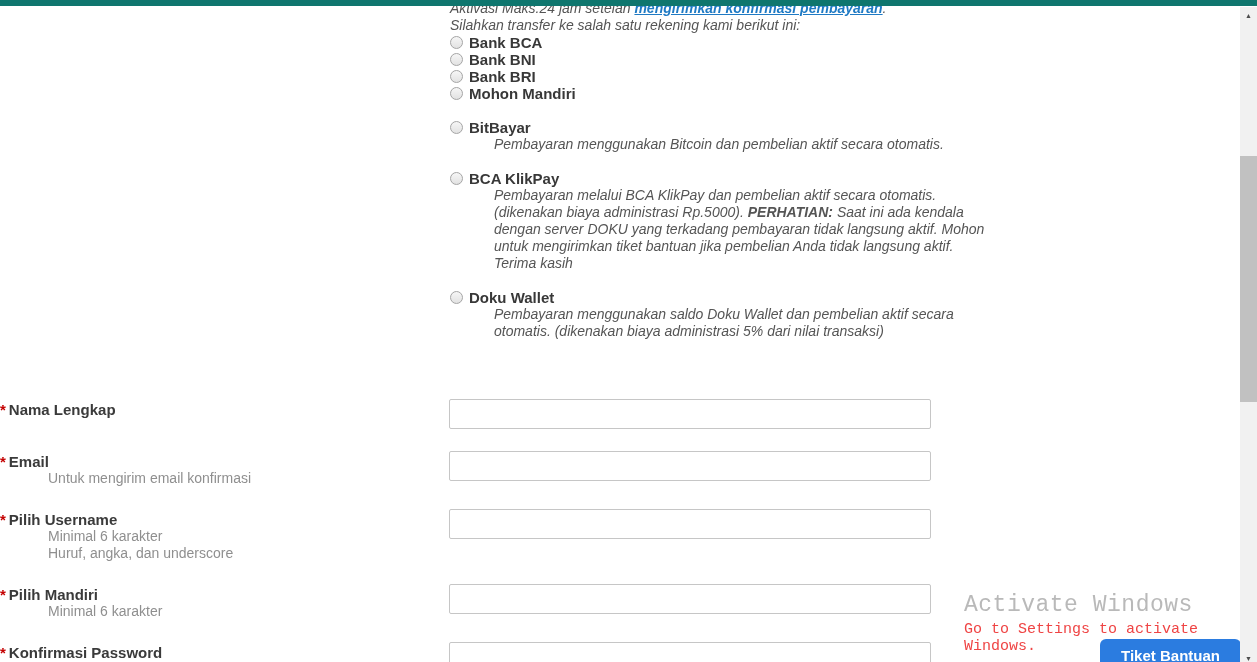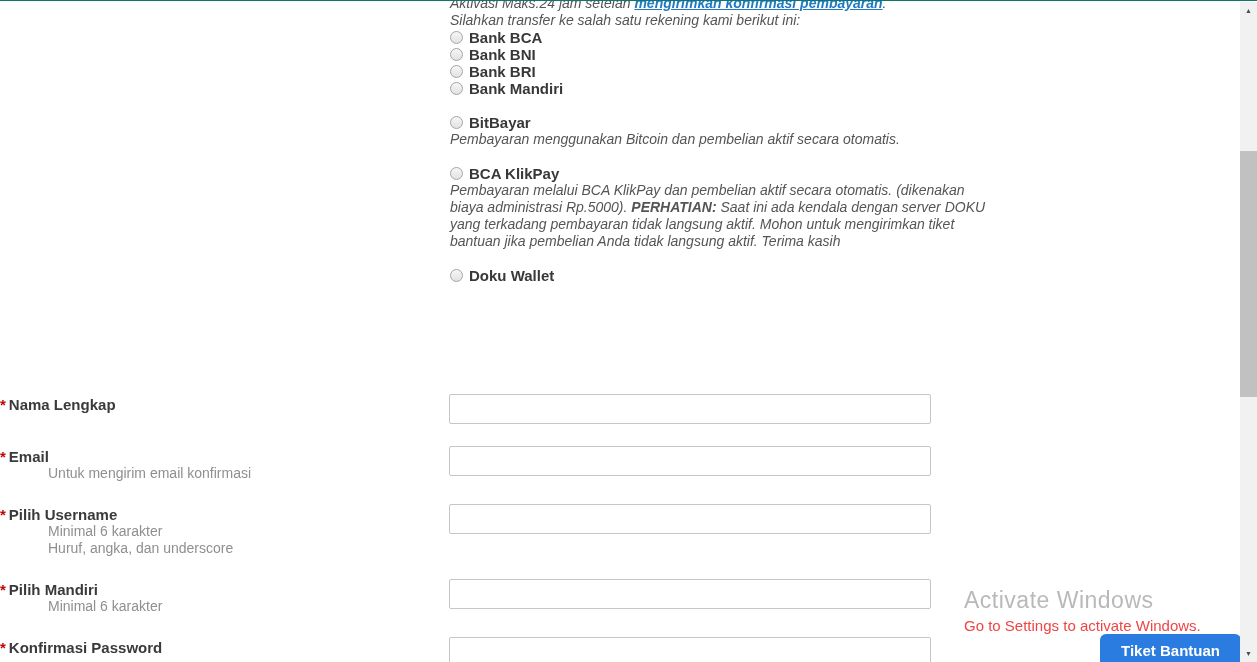--- a/index.html
+++ b/index.html
@@ -4,21 +4,21 @@
 <title>Registration</title>
 <style>
   * { margin:0; padding:0; box-sizing:border-box; }
   html,body { background:#fff; }
   body { font-family:"Liberation Sans", sans-serif; }
 
   .page {
     position:relative;
     width:1257px; height:662px;
     background:#ffffff;
-    border-top:1px solid #0f766e;
+    border-top:6px solid #0f766e;
     overflow:hidden;
   }
 
   
   .pay-section {
     position:absolute; left:450px; top:-6px; width:540px;
     font-size:14px; line-height:17px;
   }
   .intro-line { font-style:italic; color:#555; }
   .intro-line a {
@@ -27,39 +27,39 @@
   }
   .radio-row { display:flex; align-items:center; height:17px; cursor:pointer; }
   .radio-circle {
     width:13px; height:13px; border-radius:50%;
     border:1px solid #a5a5a5;
     background:linear-gradient(#f6f6f6,#e2e2e2);
     flex:0 0 13px; margin-right:6px;
   }
   .radio-label { font-size:15px; font-weight:bold; color:#383838; white-space:nowrap; }
   .pay-option { margin-top:17px; }
-  .pay-desc { font-style:italic; color:#555; }
+  .pay-desc { font-style:italic; color:#555;margin-left:44px; }
   .pay-desc .warn { font-weight:bold; }
 
   
   .form-section { position:absolute; left:0; top:393px; width:960px; }
   .form-row { display:flex; align-items:flex-start; margin-bottom:22px; }
   .label-col { width:434px; text-align:left; font-size:15px; line-height:17px; padding-top:2px; }
   .field-label { color:#3a3a3a; font-weight:bold; }
   .req { color:#c40000; font-weight:bold; margin-right:3px; }
   .hint { color:#8f8f8f; font-size:14px;margin-left:48px; }
   .form-input {
     margin-left:15px; width:482px; height:30px;
     border:1px solid #c6c6c6; border-radius:2px;
     background:#fff; font-size:14px; padding:0 7px;
     font-family:"Liberation Sans", sans-serif;
   }
 
   
-  .watermark { position:absolute; left:964px; top:586px; pointer-events:none; }
+  .watermark { position:absolute; left:964px; top:586px; pointer-events:none;font-family:Liberation Mono, monospace; }
   .wm-title { font-size:23px; color:#b9b9b9; letter-spacing:0.5px; }
   .wm-sub { font-size:15px; color:#ef4444; margin-top:3px; }
 
   
   .ticket-btn {
     position:absolute; left:1100px; top:633px;
     width:141px; height:32px;
     background:#2b7ce0; color:#fff;
     border:none; border-radius:6px 6px 0 0;
     font-size:15px; font-weight:bold;
@@ -102,21 +102,21 @@
     <label class="radio-row">
       <span class="radio-circle"></span>
       <span class="radio-label">Bank BNI</span>
     </label>
     <label class="radio-row">
       <span class="radio-circle"></span>
       <span class="radio-label">Bank BRI</span>
     </label>
     <label class="radio-row">
       <span class="radio-circle"></span>
-      <span class="radio-label">Bank Mandiri</span>
+      <span class="radio-label">Mohon Mandiri</span>
     </label>
 
     <div class="pay-option">
       <label class="radio-row">
         <span class="radio-circle"></span>
         <span class="radio-label">BitBayar</span>
       </label>
       <div class="pay-desc">Pembayaran menggunakan Bitcoin dan pembelian aktif secara otomatis.</div>
     </div>
 
@@ -129,20 +129,21 @@
         <span>Pembayaran melalui BCA KlikPay dan pembelian aktif secara otomatis. (dikenakan biaya administrasi Rp.5000). </span><span class="warn">PERHATIAN:</span><span> Saat ini ada kendala dengan server DOKU yang terkadang pembayaran tidak langsung aktif. Mohon untuk mengirimkan tiket bantuan jika pembelian Anda tidak langsung aktif. Terima kasih</span>
       </div>
     </div>
 
 
     <div class="pay-option">
       <label class="radio-row">
         <span class="radio-circle"></span>
         <span class="radio-label">Doku Wallet</span>
       </label>
+      <div class="pay-desc">Pembayaran menggunakan saldo Doku Wallet dan pembelian aktif secara otomatis. (dikenakan biaya administrasi 5% dari nilai transaksi)</div>
     </div>
   </div>
 
   <div class="form-section">
 
     <div class="form-row">
       <div class="label-col">
         <div><span class="req">*</span><span class="field-label">Nama Lengkap</span></div>
       </div>
       <input class="form-input" type="text" value="" style="">

